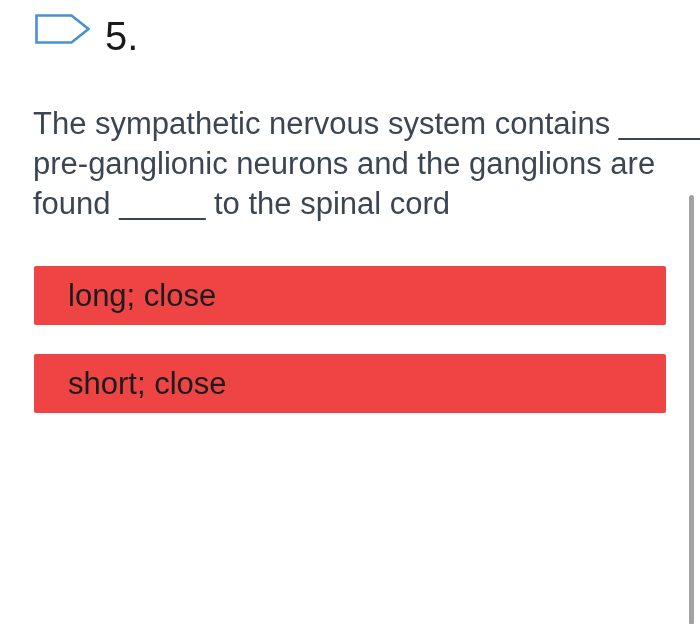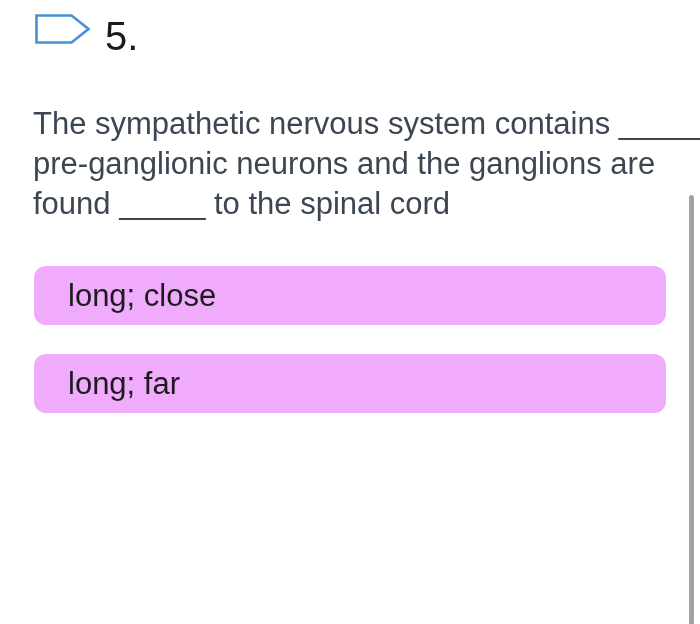--- a/index.html
+++ b/index.html
@@ -49,23 +49,23 @@
     position: absolute;
     top: 266px;
     left: 34px;
     width: 632px;
     display: flex;
     flex-direction: column;
     gap: 29px;
   }
   .option {
     height: 59px;
-    background: #f0abfc;
+    background: #ef4444;
     border: none;
-    border-radius: 12px;
+    border-radius: 2px;
     display: flex;
     align-items: center;
     padding: 0 20px 0 34px;
     font-family: "Liberation Sans", sans-serif;
     font-size: 31px;
     color: #1c1c1e;
     text-align: left;
     cursor: pointer;
   }
   .scrollbar-thumb {
@@ -93,18 +93,18 @@
   </div>
 
   <div class="question">
     <p>The sympathetic nervous system contains _____</p>
     <p>pre-ganglionic neurons and the ganglions are</p>
     <p>found _____ to the spinal cord</p>
   </div>
 
   <div class="options">
     <button class="option">long; close</button>
-    <button class="option">long; far</button>
+    <button class="option">short; close</button>
   </div>
 
   <div class="scrollbar-thumb"></div>
 
 </div>
 
 </body></html>

